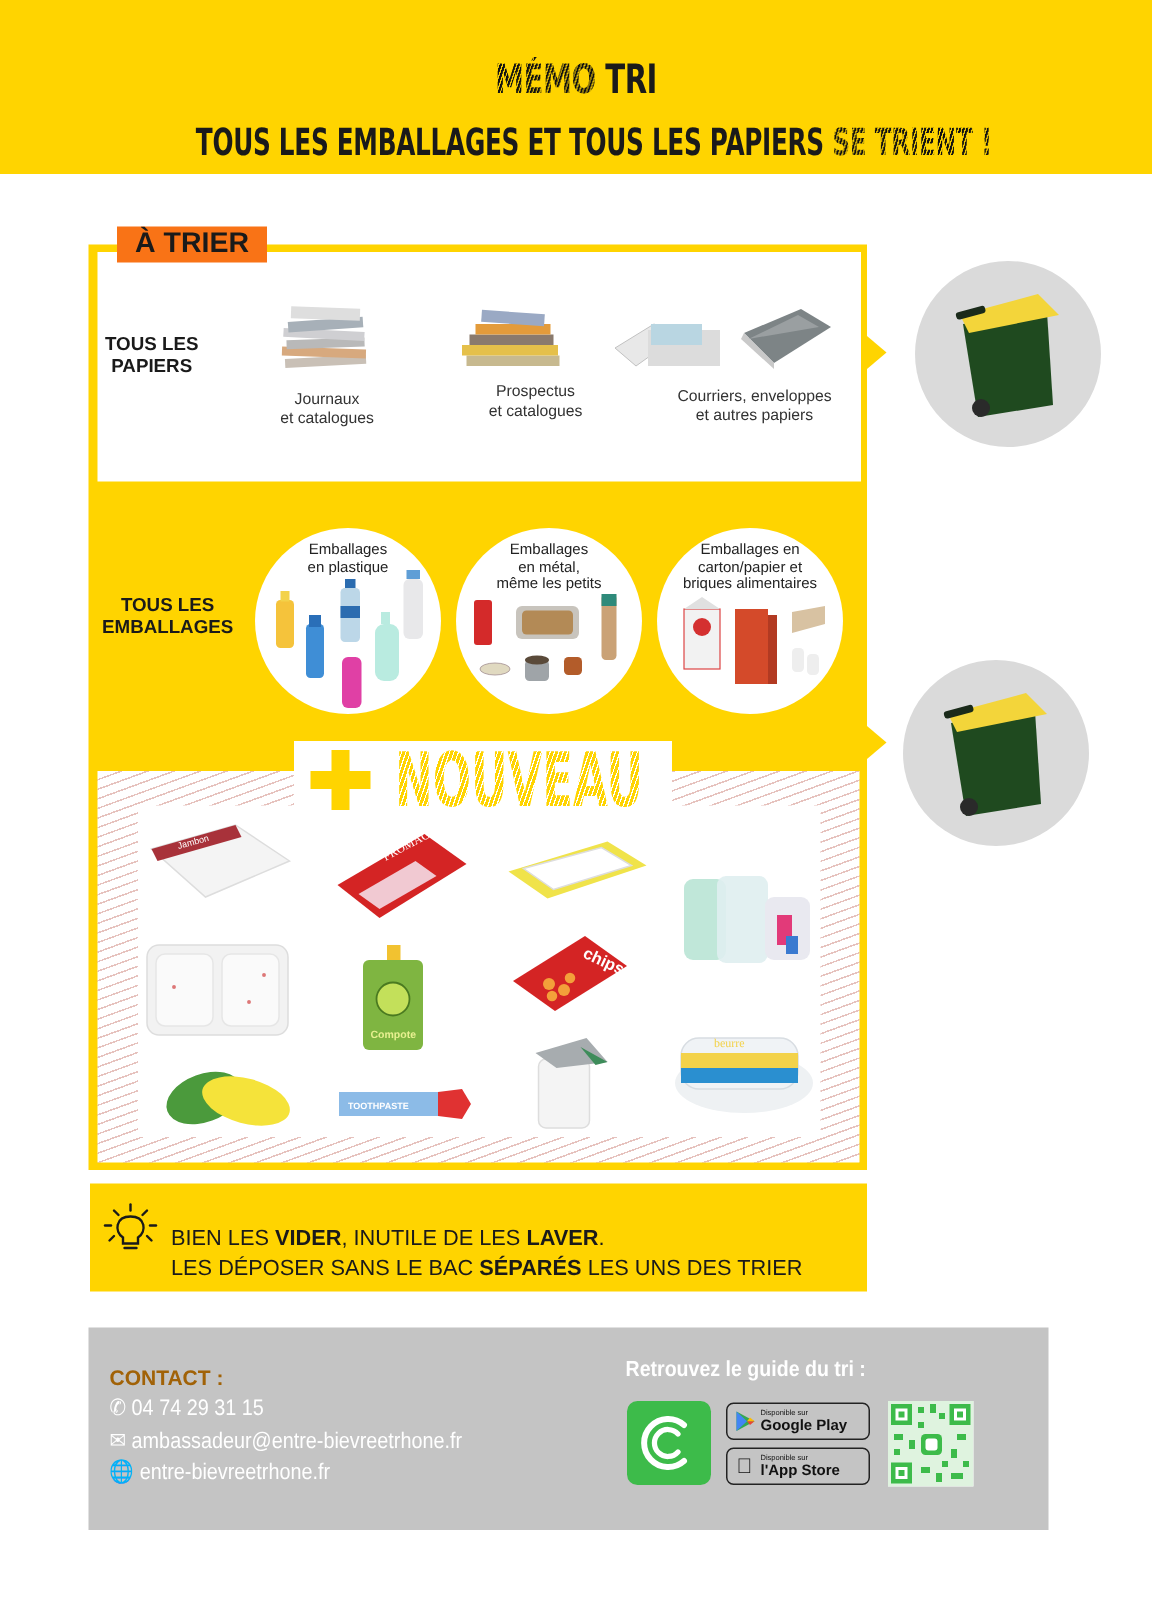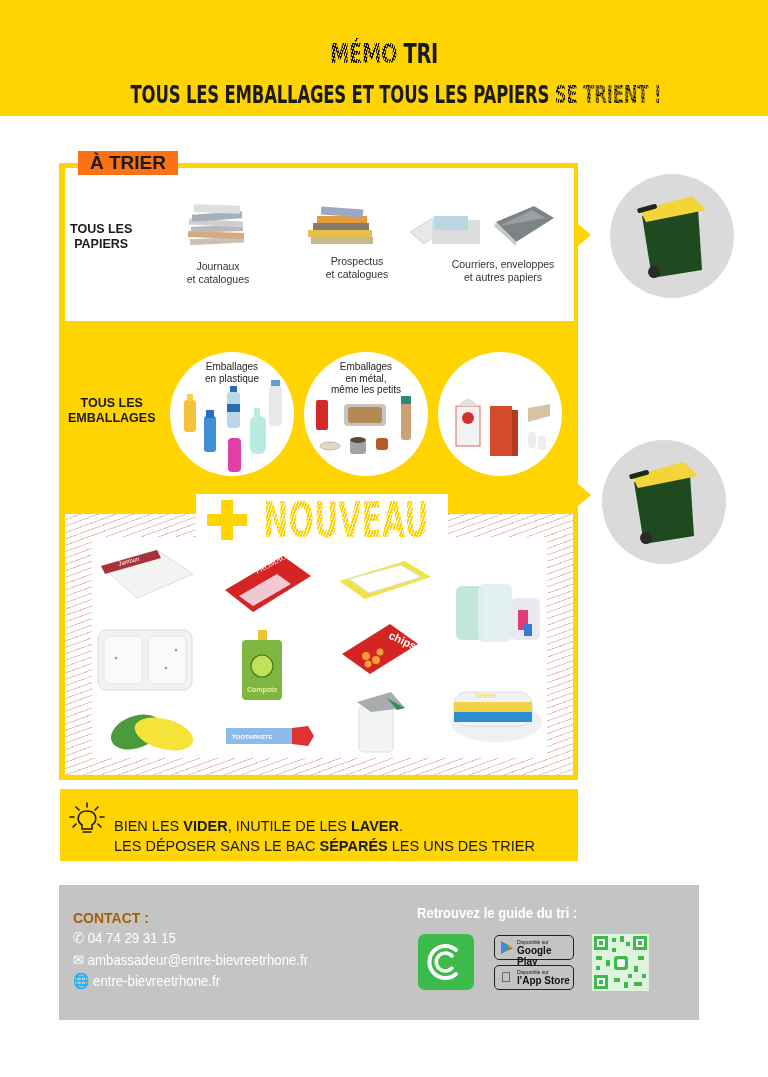--- a/index.html
+++ b/index.html
@@ -56,21 +56,21 @@
 
     
     .bin-circle { position: absolute; width: 124px; height: 124px; border-radius: 50%; background: #DADADA; }
 
     
     .footer { position: absolute; left: 59px; top: 885px; width: 640px; height: 135px; background: #C4C4C4; color: #fff; }
     .contact-title { position: absolute; left: 73px; top: 910px; font-weight: bold; font-size: 14px; color: #a16207; }
     .contact-line { position: absolute; left: 73px; font-size: 15px; color: #fff; transform: scaleX(0.88); transform-origin: left; white-space: nowrap; }
     .guide-title { position: absolute; left: 417px; top: 905px; font-weight: bold; font-size: 14.5px; color: #fff; transform: scaleX(0.9); transform-origin: left; white-space: nowrap; }
     .app-icon { position: absolute; left: 418px; top: 934px; width: 56px; height: 56px; background: #3DBB4A; border-radius: 7px; }
-    .store-badge { position: absolute; left: 494px; width: 80px; height: 25px; background: #C4C4C4; border: 1.5px solid #222; border-radius: 5px; color: #111; }
+    .store-badge { position: absolute; left: 484px; width: 96px; height: 25px; background: #C4C4C4; border: 1.5px solid #222; border-radius: 5px; color: #111; }
     .store-badge .small { position: absolute; left: 22px; top: 3px; font-size: 5px; }
     .store-badge .big { position: absolute; left: 22px; top: 9px; font-size: 10px; font-weight: bold; }
     .qr { position: absolute; left: 592px; top: 934px; width: 57px; height: 57px; background: #fff; }
   </style>
 </head>
 <body>
 
 <div class="top-band"></div>
 <div class="title-1">
   <span class="hatch">MÉMO</span>
@@ -176,20 +176,25 @@
     <rect x="97" y="44" width="10" height="44" rx="3" fill="#caa276"></rect>
     <rect x="97" y="44" width="10" height="8" fill="#2e8a7a"></rect>
     <ellipse cx="26" cy="94" rx="10" ry="4" fill="#e0d9c0" stroke="#a99" stroke-width="0.6"></ellipse>
     <rect x="46" y="88" width="16" height="14" rx="3" fill="#9fa4a8"></rect>
     <ellipse cx="54" cy="88" rx="8" ry="3" fill="#5a4a3a"></ellipse>
     <rect x="72" y="86" width="12" height="12" rx="3" fill="#b35c2a"></rect>
   </svg>
 </div>
 
 <div class="pkg-circle" style="left:438px; top:352px;">
+  <div class="cap">
+    <div>Emballages en</div>
+    <div>carton/papier et</div>
+    <div>briques alimentaires</div>
+  </div>
   <svg style="position:absolute; left:0; top:0;" width="124" height="124" viewBox="0 0 124 124">
     <rect x="18" y="54" width="24" height="40" fill="#f2f2f2" stroke="#d44" stroke-width="0.8"></rect>
     <polygon points="18,54 30,46 42,54" fill="#e0e0e0"></polygon>
     <circle cx="30" cy="66" r="6" fill="#d43030"></circle>
     <rect x="52" y="54" width="22" height="50" fill="#d44a2a"></rect>
     <rect x="74" y="58" width="6" height="46" fill="#b23a22"></rect>
     <polygon points="90,56 112,52 112,64 90,70" fill="#d8c2a2"></polygon>
     <rect x="90" y="80" width="8" height="16" rx="3" fill="#eee"></rect>
     <rect x="100" y="84" width="8" height="14" rx="3" fill="#eee"></rect>
   </svg>

